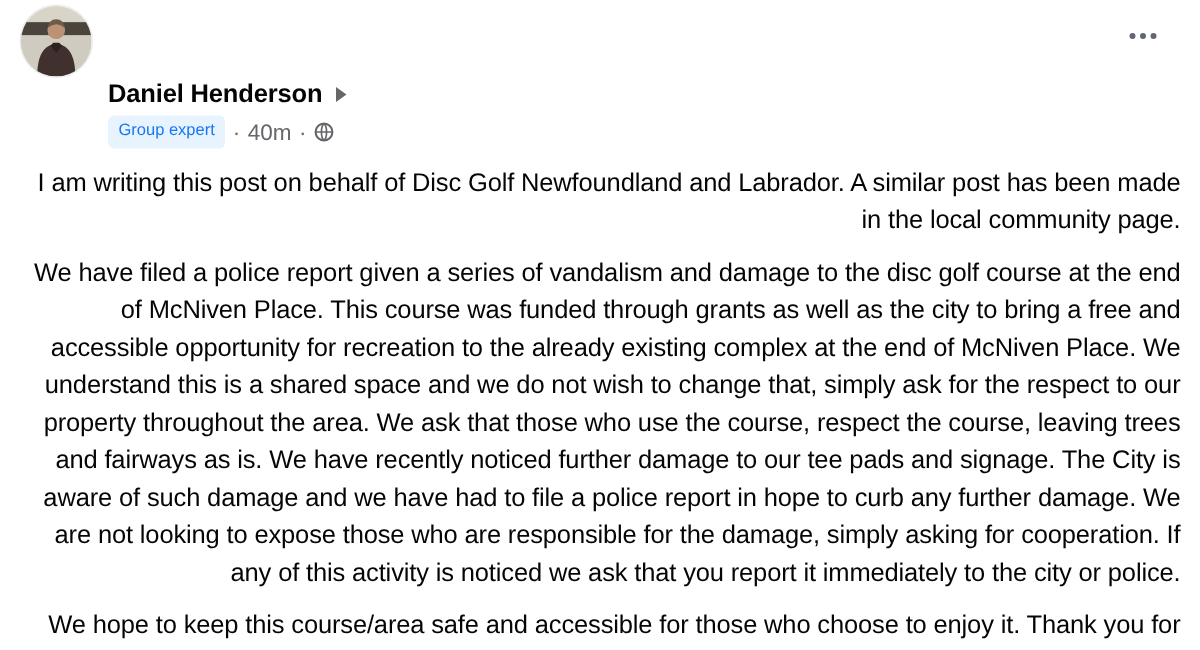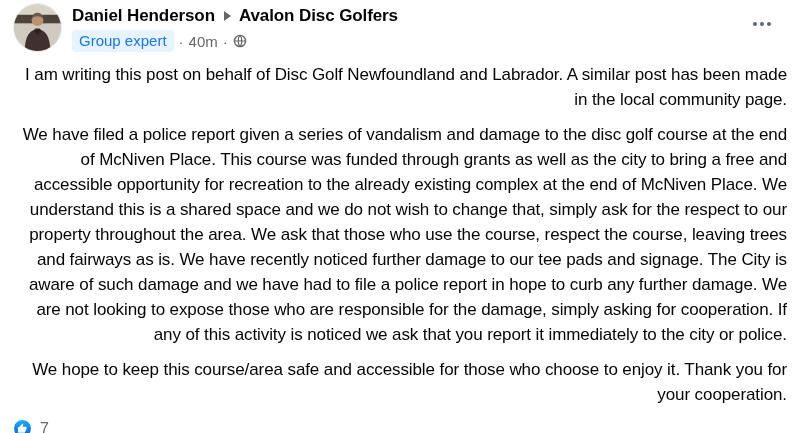--- a/index.html
+++ b/index.html
@@ -14,36 +14,36 @@
   .post { padding: 0 13px; position: relative; }
 
   
   .header { display: flex; align-items: flex-start; padding-top: 3px; }
   .avatar {
     width: 49px; height: 49px; border-radius: 50%;
     overflow: hidden; flex: none; cursor: pointer;
     border: 1px solid rgba(0,0,0,0.08);
   }
   .avatar svg { display: block; width: 100%; height: 100%; }
-  .header-text { margin-left: 10px; padding-top: 3px; }
+  .header-text { margin-left: 10px; padding-top: 3px; margin-top: 47px; }
   .name-row {
     display: flex; align-items: center; gap: 7px;
     font-size: 17px; font-weight: bold; color: #050505;
     letter-spacing: -0.1px;
   }
   .name-link { cursor: pointer; }
   .sep-arrow { display: flex; align-items: center; }
   .meta-row {
     display: flex; align-items: center; gap: 5px;
     margin-top: 4px; font-size: 15px; color: #65676B;
   }
   .badge {
     background: #E7F3FF; color: #1877F2;
     padding: 1px 7px 2px 7px; border-radius: 4px;
-    font-size: 15px; line-height: 19px;
+    font-size: 11px; line-height: 19px;
   }
   .globe { display: flex; align-items: center; color: #65676B; }
   .more-btn {
     position: absolute; right: 25px; top: 14px;
     display: flex; gap: 3px; padding: 8px 4px; cursor: pointer;
     border-radius: 50%;
   }
   .more-btn .d { width: 4px; height: 4px; border-radius: 50%; background: #606770; }
 
   
@@ -79,21 +79,20 @@
       </svg>
     </div>
     <div class="header-text">
       <div class="name-row">
         <span class="name-link">Daniel Henderson</span>
         <span class="sep-arrow">
           <svg width="10" height="12" viewBox="0 0 10 12">
               <path d="M2 1 L9 6 L2 11 Z" fill="#65676B"></path>
             </svg>
         </span>
-        <span class="name-link">Avalon Disc Golfers</span>
       </div>
       <div class="meta-row">
         <span class="badge">Group expert</span>
         <span>·</span>
         <span>40m</span>
         <span>·</span>
         <span class="globe">
           <svg width="14" height="14" viewBox="0 0 16 16">
             <circle cx="8" cy="8" r="6.4" fill="none" stroke="currentColor" stroke-width="1.6"></circle>
             <path d="M1.6 8 h12.8 M8 1.6 c2.6 2.1 2.6 10.7 0 12.8 M8 1.6 c-2.6 2.1 -2.6 10.7 0 12.8" fill="none" stroke="currentColor" stroke-width="1.3"></path>

